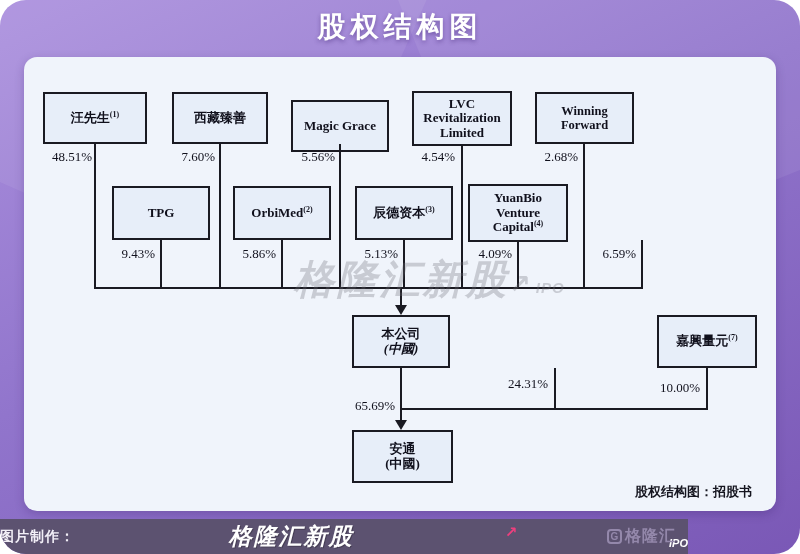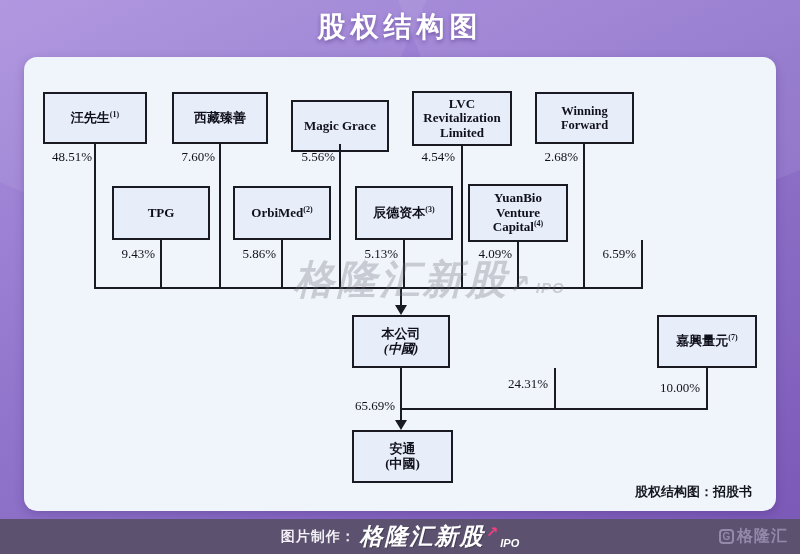--- a/index.html
+++ b/index.html
@@ -1,18 +1,18 @@
 <!DOCTYPE html>
 <html><head>
 <meta charset="utf-8">
 <style>
   html,body{margin:0;padding:0;}
   .stage{position:relative;width:800px;height:554px;overflow:hidden;
     background:linear-gradient(155deg,#ab90de 0%,#9175cc 45%,#7a58b6 100%);
-    font-family:"Liberation Sans","DejaVu Sans",sans-serif;}
+    font-family:"Liberation Sans","DejaVu Sans",sans-serif;border-radius:26px;}
   .ray{position:absolute;background:rgba(255,255,255,.07);z-index:0;}
   #ray1{width:560px;height:430px;left:-160px;top:-215px;transform:rotate(24deg);}
   #ray2{width:560px;height:390px;right:-180px;top:-195px;transform:rotate(-22deg);}
   .title{position:absolute;top:8px;left:0;width:100%;text-align:center;color:#ffffff;
     font-size:28px;font-weight:bold;letter-spacing:5px;z-index:2;
     text-shadow:0 2px 4px rgba(60,30,110,.45);}
   .panel{position:absolute;left:24px;top:57px;width:752px;height:454px;background:#f0f4fb;
     border-radius:13px;z-index:1;box-shadow:0 3px 10px rgba(50,25,95,.25);}
   .box{position:absolute;z-index:2;background:#e7eef9;border:2px solid #1a1a22;
     display:flex;align-items:center;justify-content:center;text-align:center;
@@ -25,22 +25,22 @@
   .vl{position:absolute;z-index:2;width:2px;background:#1a1a22;}
   .hl{position:absolute;z-index:2;height:2px;background:#1a1a22;}
   .arr{position:absolute;z-index:2;width:0;height:0;border-left:6px solid transparent;
     border-right:6px solid transparent;border-top:10px solid #1a1a22;}
   .wm{position:absolute;left:294px;top:252px;z-index:3;font-style:italic;font-weight:bold;
     font-size:40px;letter-spacing:3px;color:rgba(110,110,118,.30);white-space:nowrap;}
   .wm-arr{font-size:26px;}
   .wm-sup{font-size:15px;letter-spacing:1px;margin-left:2px;}
   .source{position:absolute;left:590px;top:483px;width:162px;text-align:right;
     font-weight:bold;font-size:13px;color:#15151f;z-index:2;}
-  .footer{position:absolute;left:0;top:519px;width:800px;height:35px;background:#5c5270;
-    z-index:2;display:flex;align-items:center;justify-content:center;}
+  .footer{position:absolute;left:0;top:519px;width:688px;height:35px;background:#5c5270;
+    z-index:2;display:flex;align-items:center;justify-content:space-between;}
   .credit{color:#f2eff7;font-size:14px;font-weight:bold;letter-spacing:1px;}
   .brand{color:#ffffff;font-size:23px;font-weight:bold;font-style:italic;letter-spacing:2px;
     margin-left:4px;text-shadow:1px 1px 0 rgba(0,0,0,.25);}
   .arrow-pink{color:#ee3f7e;font-size:15px;font-weight:bold;margin-left:1px;
     transform:translateY(-5px);display:inline-block;}
   .ipo{color:#ffffff;font-size:11px;font-weight:bold;font-style:italic;
     align-self:flex-end;margin:0 0 5px 2px;}
   .glh{position:absolute;right:12px;top:0;height:35px;display:flex;align-items:center;
     gap:3px;color:#9488ab;}
   .gbox{width:15px;height:15px;border:2px solid #9488ab;border-radius:4px;font-size:10px;

